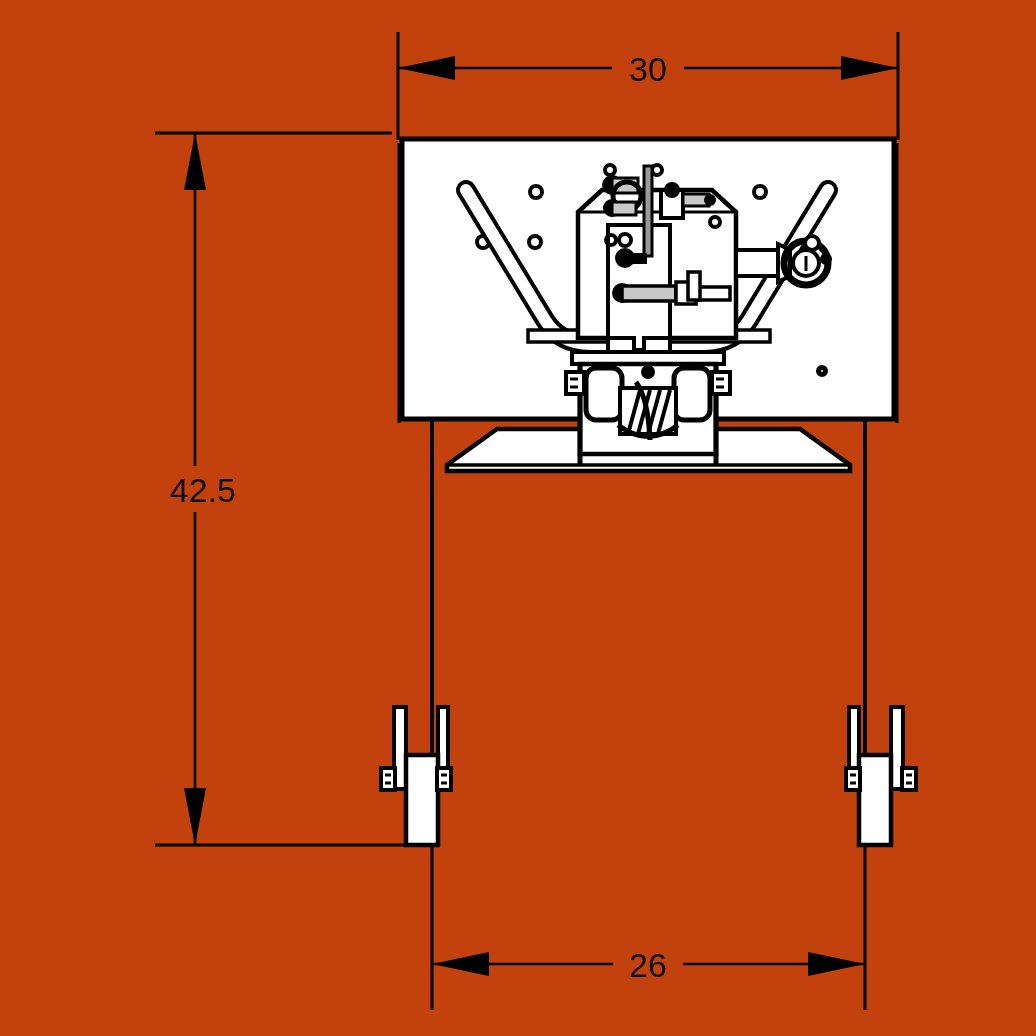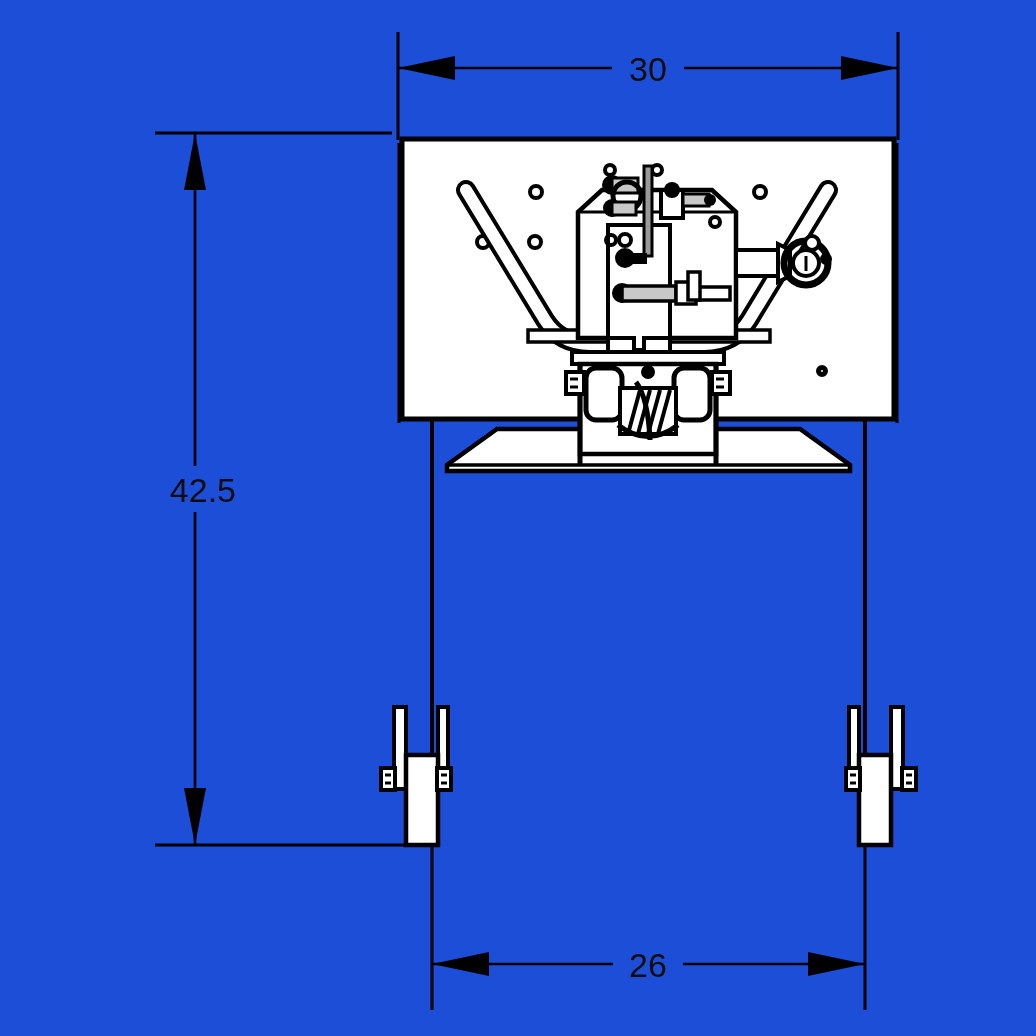--- a/index.html
+++ b/index.html
@@ -1,18 +1,18 @@
 <!DOCTYPE html>
 <html><head>
 <meta charset="utf-8">
 <style>
   html,body{margin:0;padding:0;background:#ffffff;}
   body{width:1036px;height:1036px;overflow:hidden;
        font-family:"Liberation Sans", sans-serif;}
-  #sheet{position:relative;width:1036px;height:1036px;background:#1d4ed8;}
+  #sheet{position:relative;width:1036px;height:1036px;background:#c2410c;}
   svg#dwg{display:block;width:1036px;height:1036px;}
   .dimtext{font-family:"Liberation Sans", sans-serif;font-size:34px;fill:#0d0d0d;}
 </style>
 </head>
 <body>
 
 <div id="sheet">
   <svg id="dwg" viewBox="0 0 1036 1036" xmlns="http://www.w3.org/2000/svg">
 
     <g>

